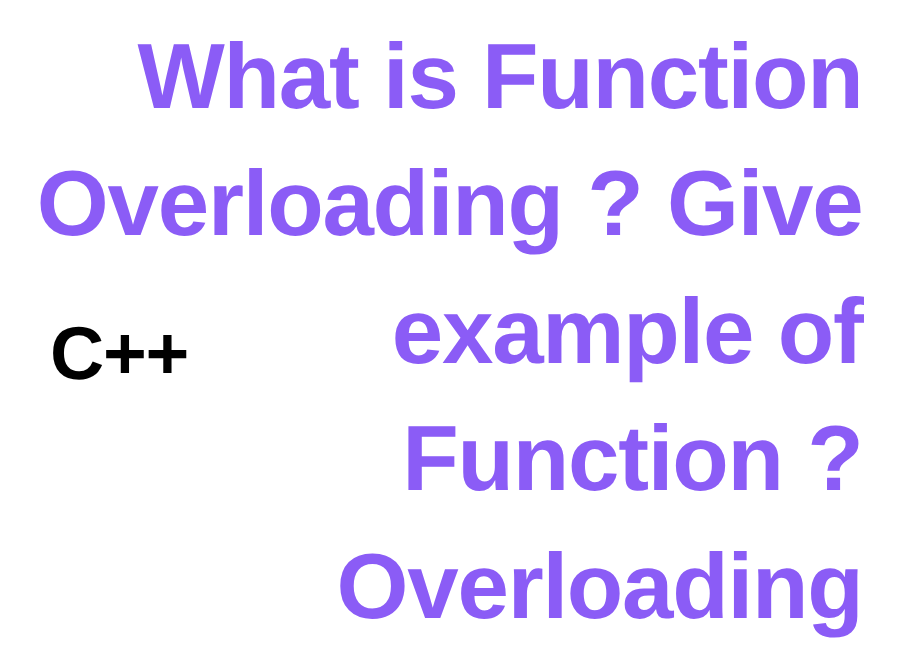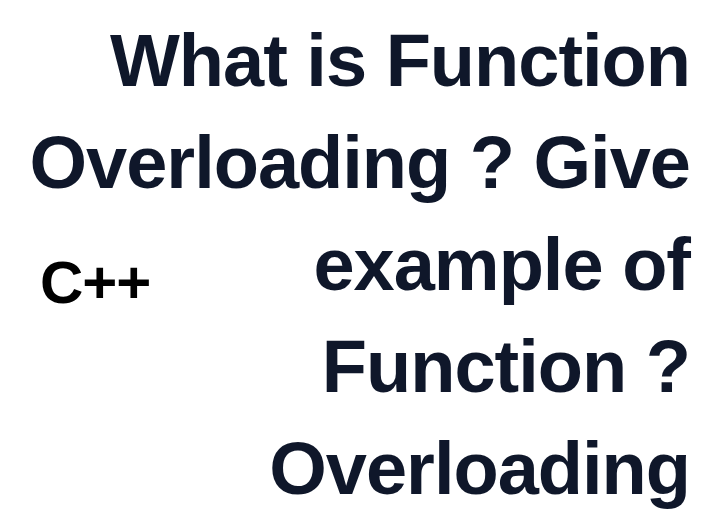--- a/index.html
+++ b/index.html
@@ -21,21 +21,21 @@
       position: relative;
     }
     .main-title {
       position: absolute;
       top: 10px;
       right: 30px;
       left: 20px;
       text-align: right;
       font-size: 74px;
       font-weight: 700;
-      color: #0f172a;
+      color: #8b5cf6;
       line-height: 1.38;
       letter-spacing: -1px;
     }
     .label {
       position: absolute;
       left: 40px;
       top: 248px;
       font-size: 60px;
       font-weight: 700;
       color: #000000;

